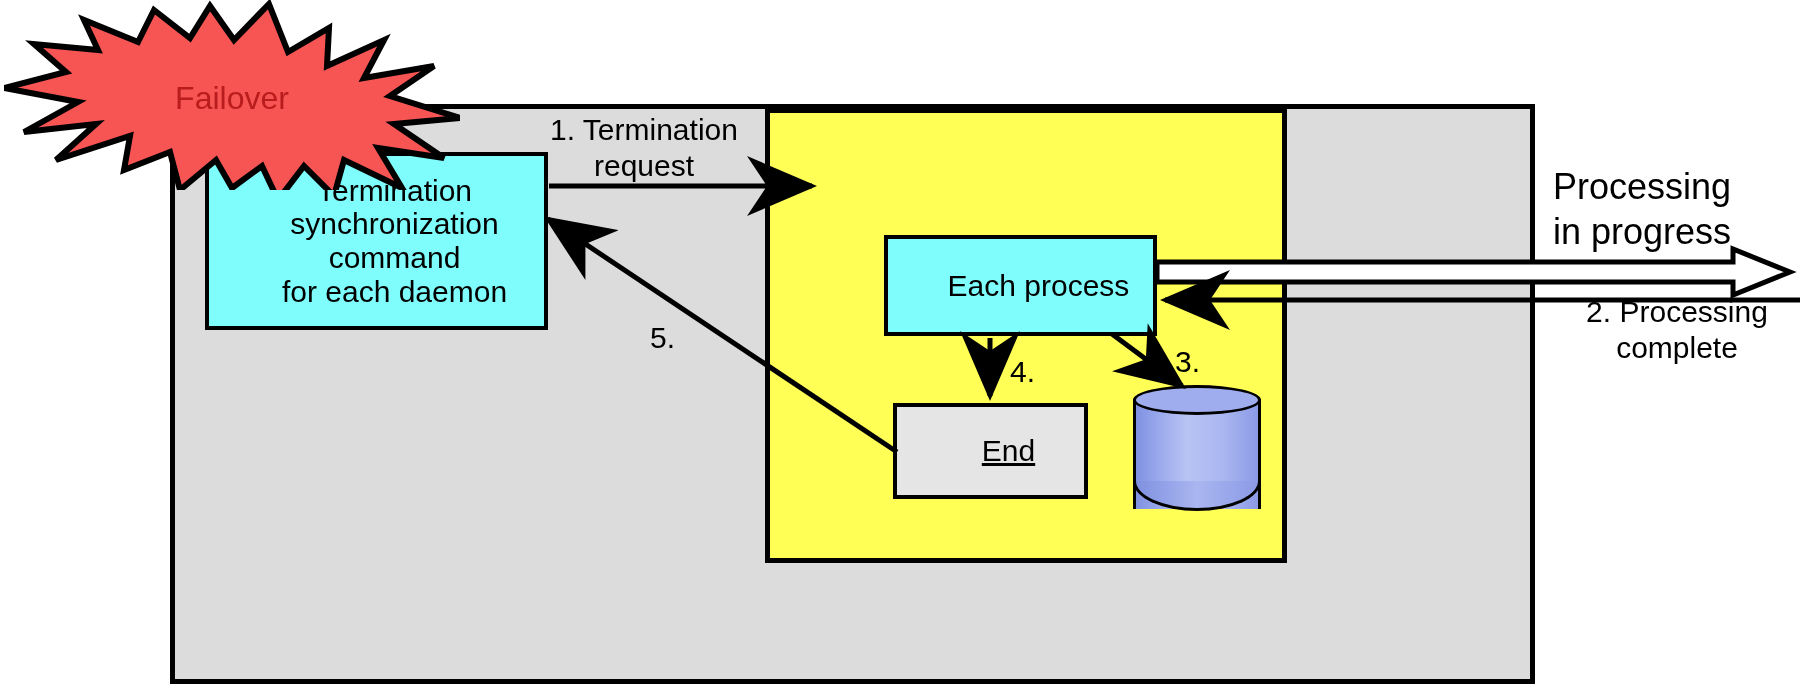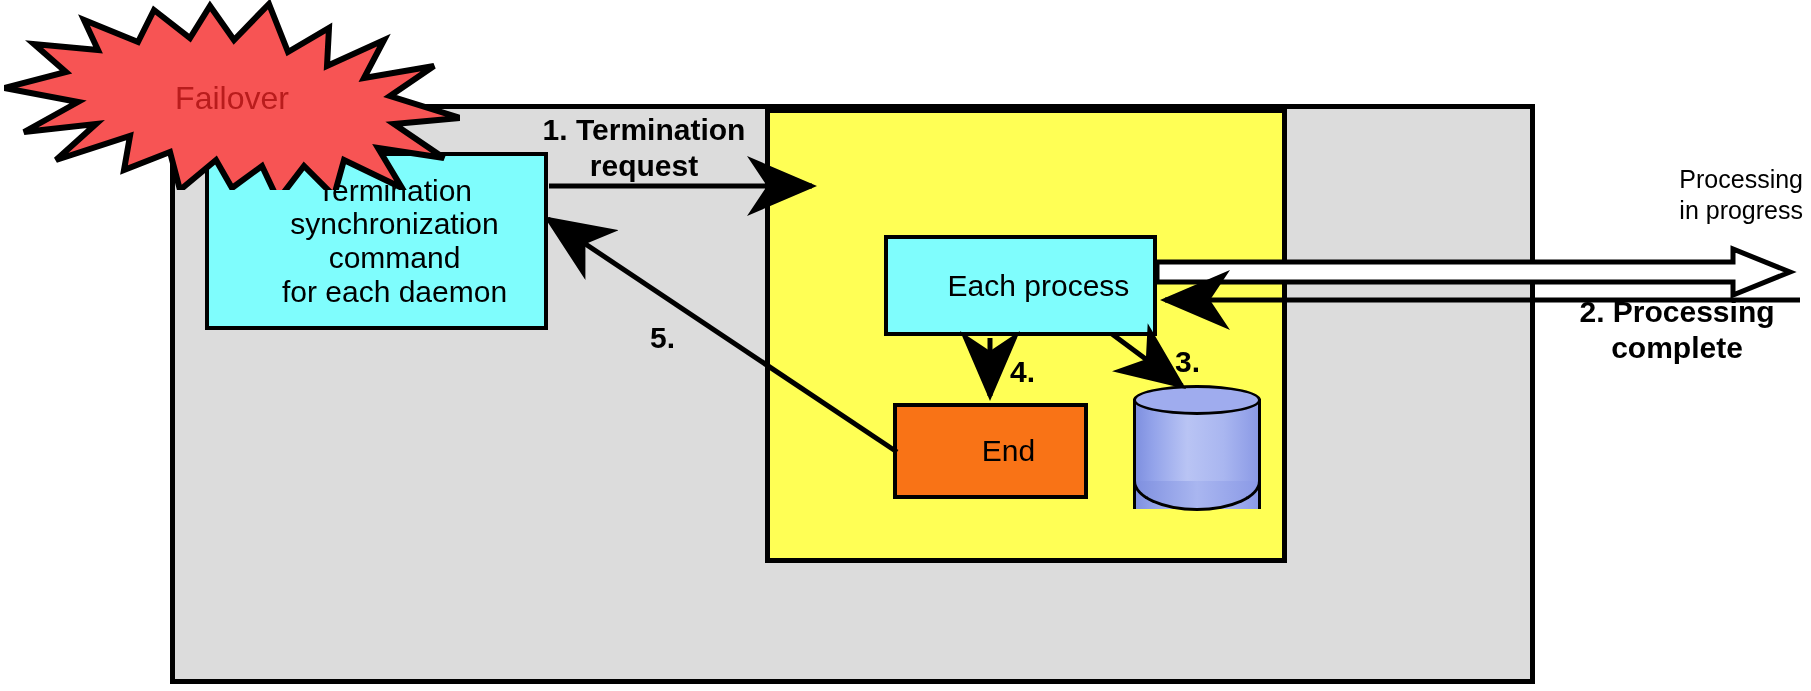--- a/index.html
+++ b/index.html
@@ -47,21 +47,21 @@
     border: 4px solid #000000;
     display: flex;
     align-items: center;
     justify-content: center;
     text-align: center;
     line-height: 1.12;
     color: #000000;
     padding-left: 36px;
   }
   .cyan { background: #7ffdfd; }
-  .gray-node { background: #f97316; }
+  .gray-node { background: #e5e5e5; text-decoration: underline; }
 
   #termination-sync-command-box {
     left: 205px;
     top: 152px;
     width: 343px;
     height: 178px;
     font-size: 30px;
   }
   #each-daemon-box {
     left: 820px;
@@ -157,37 +157,37 @@
     width: 1811px; height: 691px;
     pointer-events: none;
     z-index: 5;
   }
 
   
   .lbl {
     color: #000000;
     white-space: pre-line;
   }
-  .lbl-bold { font-weight: bold; }
+  .lbl-bold { font-weight: normal; }
 
   #label-termination-request {
     left: 520px;
     top: 112px;
     width: 248px;
     text-align: center;
     font-size: 30px;
     line-height: 1.2;
     z-index: 7;
   }
   #label-processing-in-progress {
     left: 1553px;
     top: 164px;
     width: 250px;
-    text-align: right;
-    font-size: 25px;
+    text-align: left;
+    font-size: 36px;
     line-height: 1.25;
     z-index: 7;
   }
   #label-processing-complete {
     left: 1543px;
     top: 294px;
     width: 268px;
     text-align: center;
     font-size: 30px;
     line-height: 1.2;

